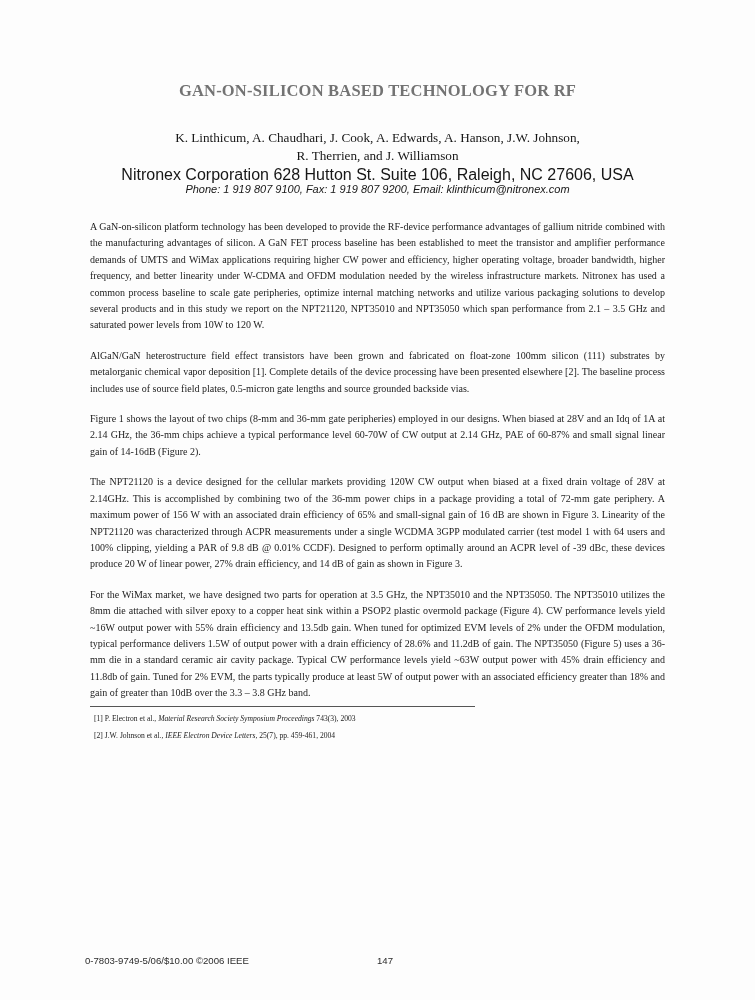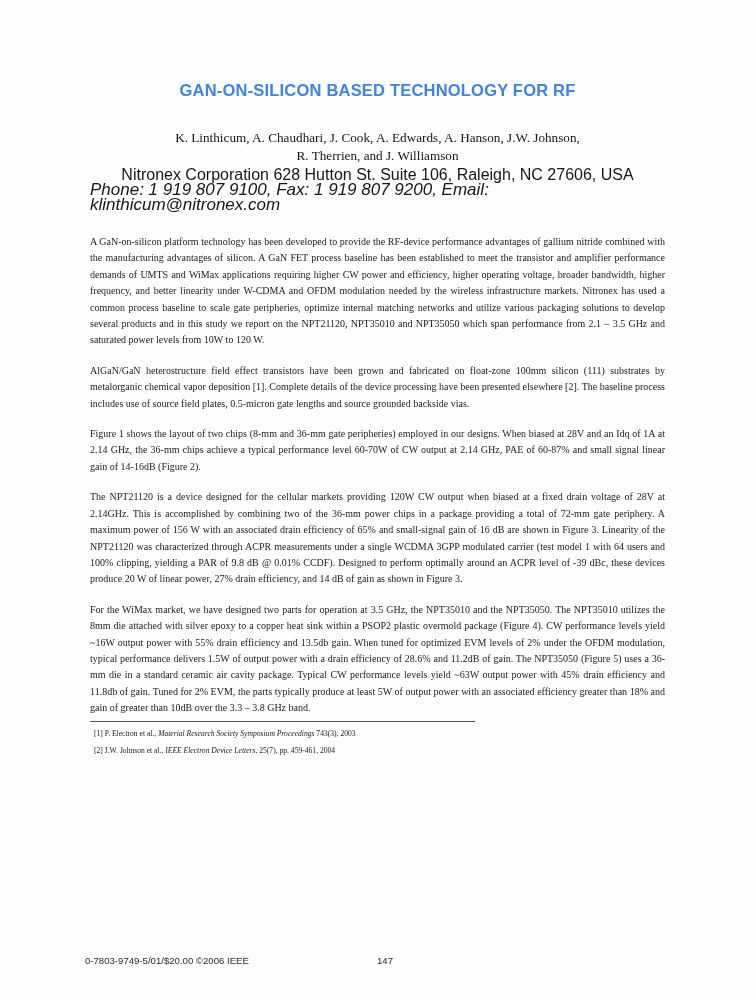--- a/index.html
+++ b/index.html
@@ -25,28 +25,28 @@
   .content {
     position: absolute;
     left: 90px;
     top: 78px;
     width: 575px;
   }
 
   
   .title {
     text-align: center;
-    font-family: Liberation Sans, sans-serif;
+    font-family: Liberation Serif, serif;
     font-weight: bold;
     font-size: 16.5px;
     line-height: 25px;
     letter-spacing: 0.2px;
     margin: 0 auto;
     width: 500px;
-    color: #3b82f6;
+    color: #737373;
   }
   .title .tline { display: block; }
 
   
   .authors {
     margin-top: 26px;
     text-align: center;
     font-size: 13.2px;
     line-height: 17.5px;
     color: #161616;
@@ -55,23 +55,24 @@
 
   .affil {
     margin-top: 3px;
     text-align: center;
     font-family: "Liberation Sans", sans-serif;
     font-size: 16px;
     line-height: 15px;
     color: #161616;
   }
   .contact {
+    text-align: center;
     font-family: "Liberation Sans", sans-serif;
     font-style: italic;
-    font-size: 17px;
+    font-size: 11px;
     line-height: 15px;
     color: #161616;
   }
 
   
   .body-block {
     margin-top: 22px;
   }
   p.para {
     margin: 0 0 14px 0;
@@ -159,17 +160,17 @@
 
       <div class="ref">
         <span>[2]</span>
         <span>J.W. Johnson et al., </span><i>IEEE Electron Device Letters</i><span>, 25(7), pp. 459-461, 2004</span>
       </div>
     </div>
 
   </div>
 
   <div class="footer">
-    <span class="footer-left">0-7803-9749-5/01/$20.00 ©2006 IEEE</span>
+    <span class="footer-left">0-7803-9749-5/06/$10.00 ©2006 IEEE</span>
     <span class="footer-page">147</span>
   </div>
 
 </div>
 
 </body></html>

